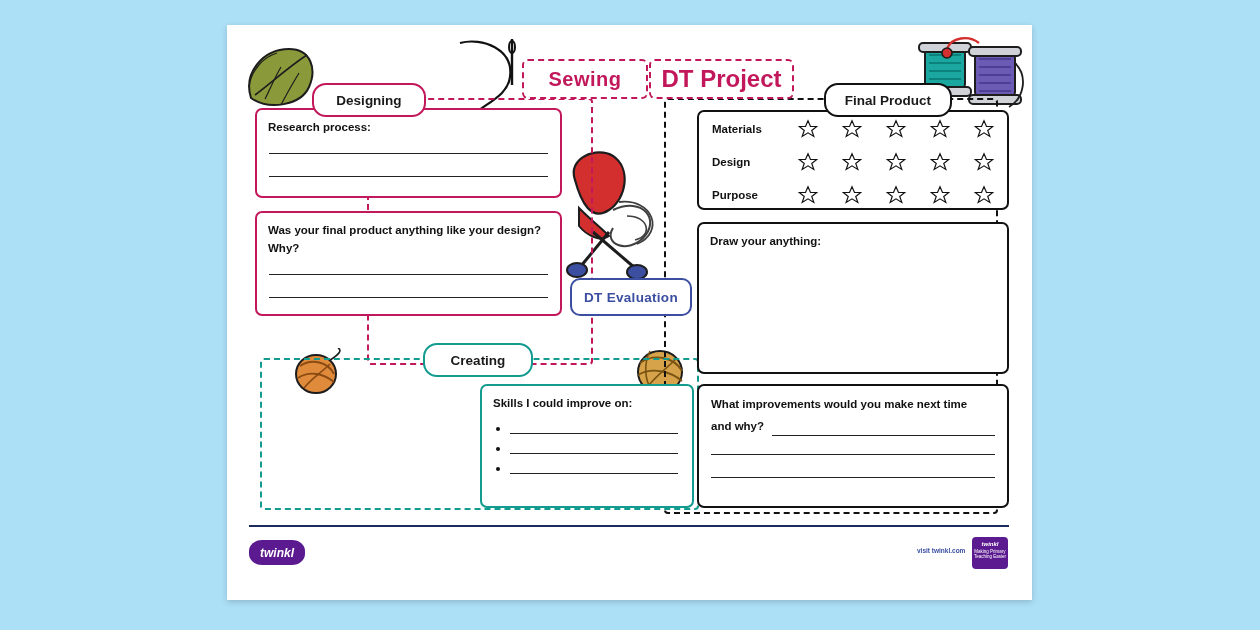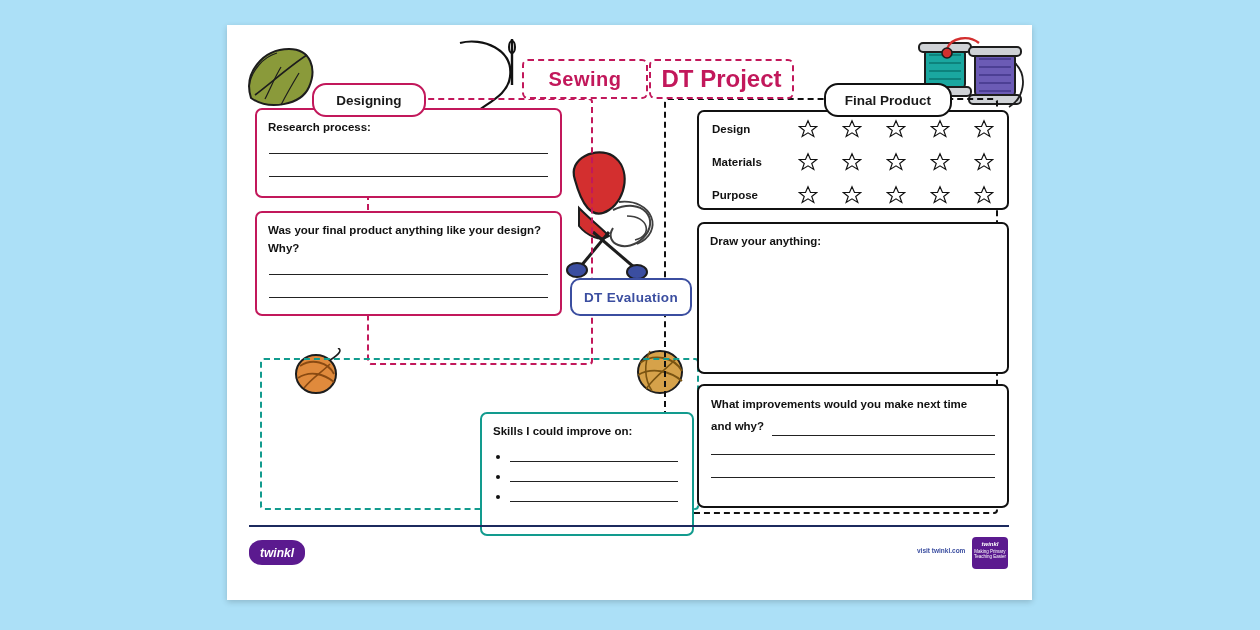--- a/index.html
+++ b/index.html
@@ -157,21 +157,21 @@
     font-weight: bold;
     color: #111;
     line-height: 1.55;
   }
 
   .b-research { left: 28px;  top: 83px;  width: 307px; height: 90px; }
   .b-final-like { left: 28px; top: 186px; width: 307px; height: 105px; }
   .b-stars { left: 470px; top: 85px; width: 312px; height: 100px; }
   .b-draw  { left: 470px; top: 197px; width: 312px; height: 152px; }
   .b-skills { left: 28px;  top: 359px; width: 214px; height: 124px; }
-  .b-improve-skills { left: 253px; top: 359px; width: 214px; height: 124px; margin-top: 28px; }
+  .b-improve-skills { left: 253px; top: 359px; width: 214px; height: 124px; }
   .b-improvements { left: 470px; top: 359px; width: 312px; height: 124px; }
 
   .pad { padding: 9px 11px 0 11px; }
 
   .rule {
     height: 0;
     border-bottom: 1.2px solid #222;
     margin: 0 12px;
   }
   .rule-inline {
@@ -328,61 +328,62 @@
 
   <div class="dash-designing"></div>
   <div class="dash-creating"></div>
   <div class="dash-final"></div>
 
   <div class="title-sewing">Sewing</div>
   <div class="title-dt">DT Project</div>
 
   <div class="tab tab-designing">Designing</div>
   <div class="tab tab-final">Final Product</div>
+  <div class="tab tab-creating">Creating</div>
   <div class="tab tab-dt-eval">DT Evaluation</div>
 
   <div class="box box-pink b-research">
     <div class="pad">
       <div class="box-label">Research process:</div>
     </div>
     <div class="rule" style="margin-top:16px;"></div>
     <div class="rule" style="margin-top:22px;"></div>
   </div>
 
   <div class="box box-pink b-final-like">
     <div class="pad">
       <div class="box-label">Was your final product anything like your design? Why?</div>
     </div>
     <div class="rule" style="margin-top:16px;"></div>
     <div class="rule" style="margin-top:22px;"></div>
   </div>
 
   <div class="box box-dark b-stars">
     <div class="star-row">
+      <div class="cat">Materials</div>
+      <div class="stars">
+        <svg class="star" viewBox="0 0 24 24">
+            <path d="M12 2 L15 9 L22.5 9 L16.5 13.7 L19 21 L12 16.6 L5 21 L7.5 13.7 L1.5 9 L9 9 Z" fill="#fff" stroke="#111" stroke-width="1.4"></path>
+          </svg>
+        <svg class="star" viewBox="0 0 24 24">
+            <path d="M12 2 L15 9 L22.5 9 L16.5 13.7 L19 21 L12 16.6 L5 21 L7.5 13.7 L1.5 9 L9 9 Z" fill="#fff" stroke="#111" stroke-width="1.4"></path>
+          </svg>
+        <svg class="star" viewBox="0 0 24 24">
+            <path d="M12 2 L15 9 L22.5 9 L16.5 13.7 L19 21 L12 16.6 L5 21 L7.5 13.7 L1.5 9 L9 9 Z" fill="#fff" stroke="#111" stroke-width="1.4"></path>
+          </svg>
+        <svg class="star" viewBox="0 0 24 24">
+            <path d="M12 2 L15 9 L22.5 9 L16.5 13.7 L19 21 L12 16.6 L5 21 L7.5 13.7 L1.5 9 L9 9 Z" fill="#fff" stroke="#111" stroke-width="1.4"></path>
+          </svg>
+        <svg class="star" viewBox="0 0 24 24">
+            <path d="M12 2 L15 9 L22.5 9 L16.5 13.7 L19 21 L12 16.6 L5 21 L7.5 13.7 L1.5 9 L9 9 Z" fill="#fff" stroke="#111" stroke-width="1.4"></path>
+          </svg>
+      </div>
+    </div>
+    <div class="star-row">
       <div class="cat">Design</div>
-      <div class="stars">
-        <svg class="star" viewBox="0 0 24 24">
-            <path d="M12 2 L15 9 L22.5 9 L16.5 13.7 L19 21 L12 16.6 L5 21 L7.5 13.7 L1.5 9 L9 9 Z" fill="#fff" stroke="#111" stroke-width="1.4"></path>
-          </svg>
-        <svg class="star" viewBox="0 0 24 24">
-            <path d="M12 2 L15 9 L22.5 9 L16.5 13.7 L19 21 L12 16.6 L5 21 L7.5 13.7 L1.5 9 L9 9 Z" fill="#fff" stroke="#111" stroke-width="1.4"></path>
-          </svg>
-        <svg class="star" viewBox="0 0 24 24">
-            <path d="M12 2 L15 9 L22.5 9 L16.5 13.7 L19 21 L12 16.6 L5 21 L7.5 13.7 L1.5 9 L9 9 Z" fill="#fff" stroke="#111" stroke-width="1.4"></path>
-          </svg>
-        <svg class="star" viewBox="0 0 24 24">
-            <path d="M12 2 L15 9 L22.5 9 L16.5 13.7 L19 21 L12 16.6 L5 21 L7.5 13.7 L1.5 9 L9 9 Z" fill="#fff" stroke="#111" stroke-width="1.4"></path>
-          </svg>
-        <svg class="star" viewBox="0 0 24 24">
-            <path d="M12 2 L15 9 L22.5 9 L16.5 13.7 L19 21 L12 16.6 L5 21 L7.5 13.7 L1.5 9 L9 9 Z" fill="#fff" stroke="#111" stroke-width="1.4"></path>
-          </svg>
-      </div>
-    </div>
-    <div class="star-row">
-      <div class="cat">Materials</div>
       <div class="stars">
         <svg class="star" viewBox="0 0 24 24">
             <path d="M12 2 L15 9 L22.5 9 L16.5 13.7 L19 21 L12 16.6 L5 21 L7.5 13.7 L1.5 9 L9 9 Z" fill="#fff" stroke="#111" stroke-width="1.4"></path>
           </svg>
         <svg class="star" viewBox="0 0 24 24">
             <path d="M12 2 L15 9 L22.5 9 L16.5 13.7 L19 21 L12 16.6 L5 21 L7.5 13.7 L1.5 9 L9 9 Z" fill="#fff" stroke="#111" stroke-width="1.4"></path>
           </svg>
         <svg class="star" viewBox="0 0 24 24">
             <path d="M12 2 L15 9 L22.5 9 L16.5 13.7 L19 21 L12 16.6 L5 21 L7.5 13.7 L1.5 9 L9 9 Z" fill="#fff" stroke="#111" stroke-width="1.4"></path>
           </svg>

